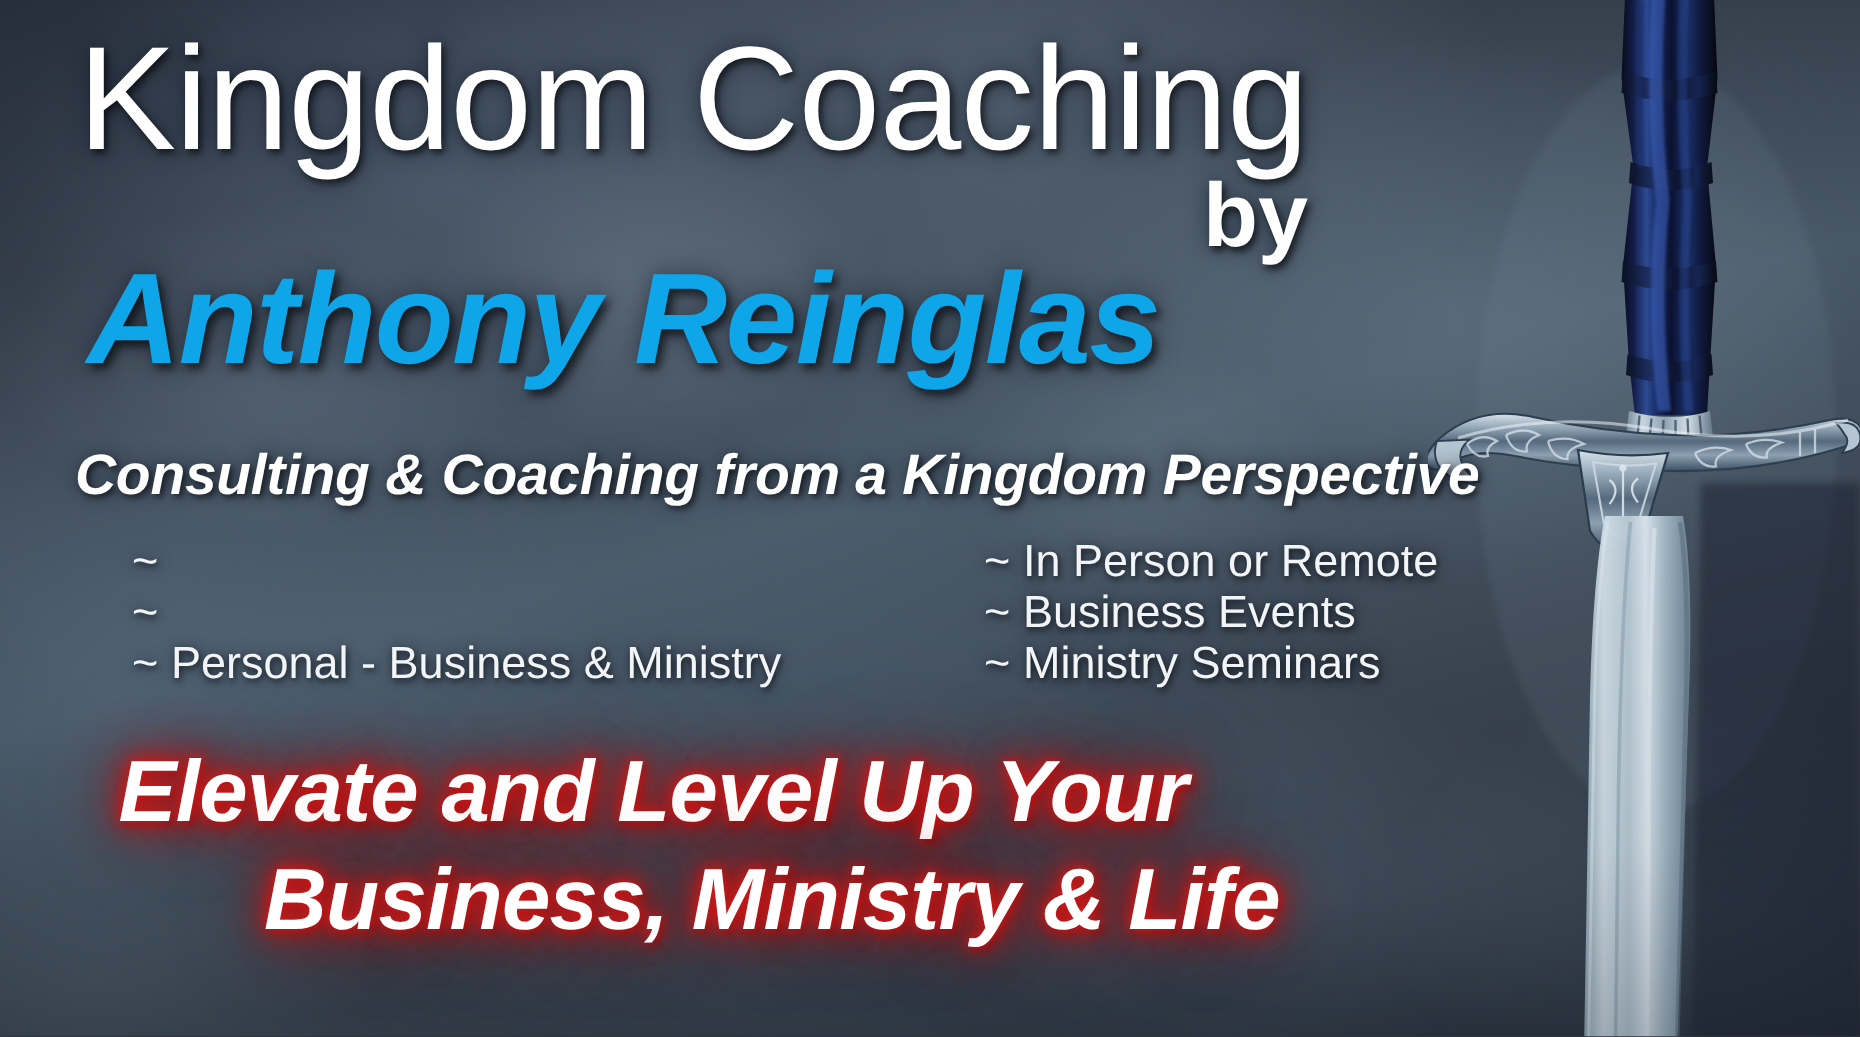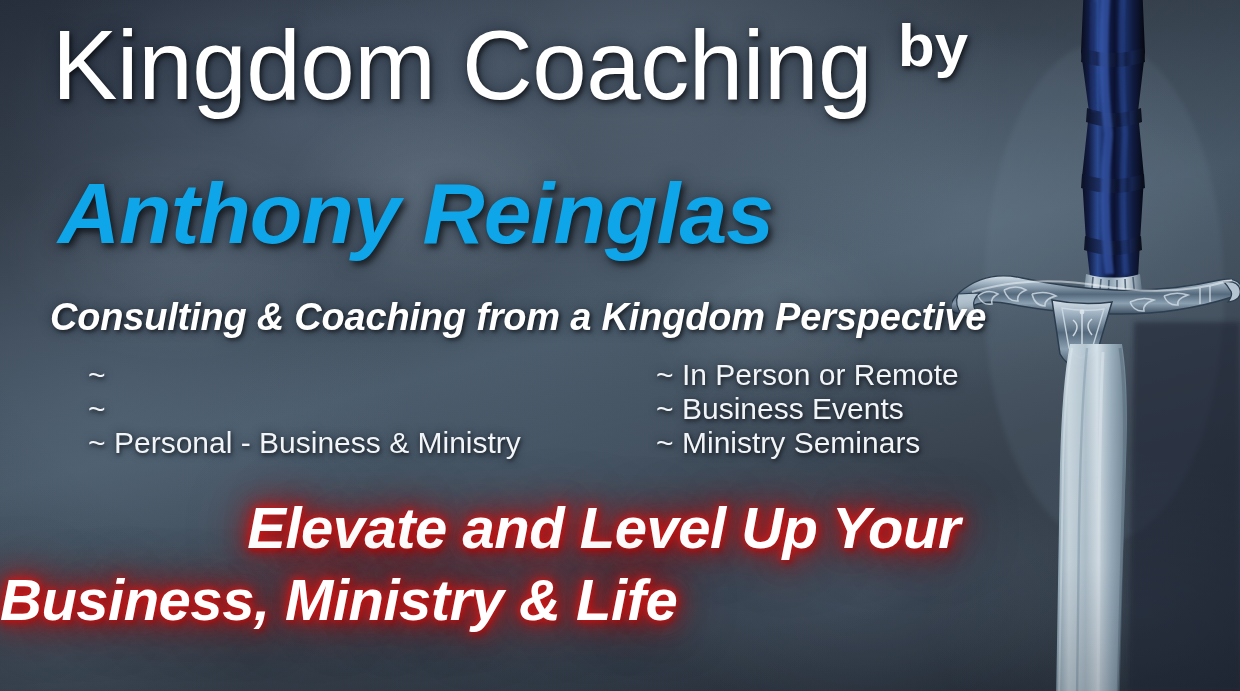--- a/index.html
+++ b/index.html
@@ -67,22 +67,23 @@
   .content {
     position: absolute;
     inset: 0;
   }
 
   .title-line {
     position: absolute;
     left: 52px;
     top: 16px;
     display: flex;
-    align-items: flex-start;
-    white-space: nowrap;
+    align-items: flex-end;
+    white-space: nowrap;
+    flex-direction: column;
   }
   .title-main {
     font-size: 98px;
     line-height: 1;
     font-weight: 300;
     color: #ffffff;
     letter-spacing: -0.5px;
     text-shadow:
       2px 3px 5px rgba(0,0,0,0.62),
       0 0 16px rgba(20,30,45,0.7);
@@ -178,22 +179,22 @@
     white-space: nowrap;
     letter-spacing: -0.5px;
     text-shadow:
       0 0 7px  #d01a1a,
       0 0 14px #c41818,
       0 0 24px #b31414,
       0 0 38px rgba(170,18,18,0.85),
       0 0 58px rgba(150,16,16,0.55),
       2px 3px 5px rgba(70,0,0,0.55);
   }
-  .headline-line.l1 { padding-left: 79px; text-align: right; }
-  .headline-line.l2 { }
+  .headline-line.l1 { padding-left: 79px; }
+  .headline-line.l2 { padding-left: 176px; }
 </style>
 </head>
 <body>
 
 <div class="banner">
 
   <div class="bg-base"></div>
   <div class="bg-smoke2"></div>
   <div class="bg-vignette"></div>
 

